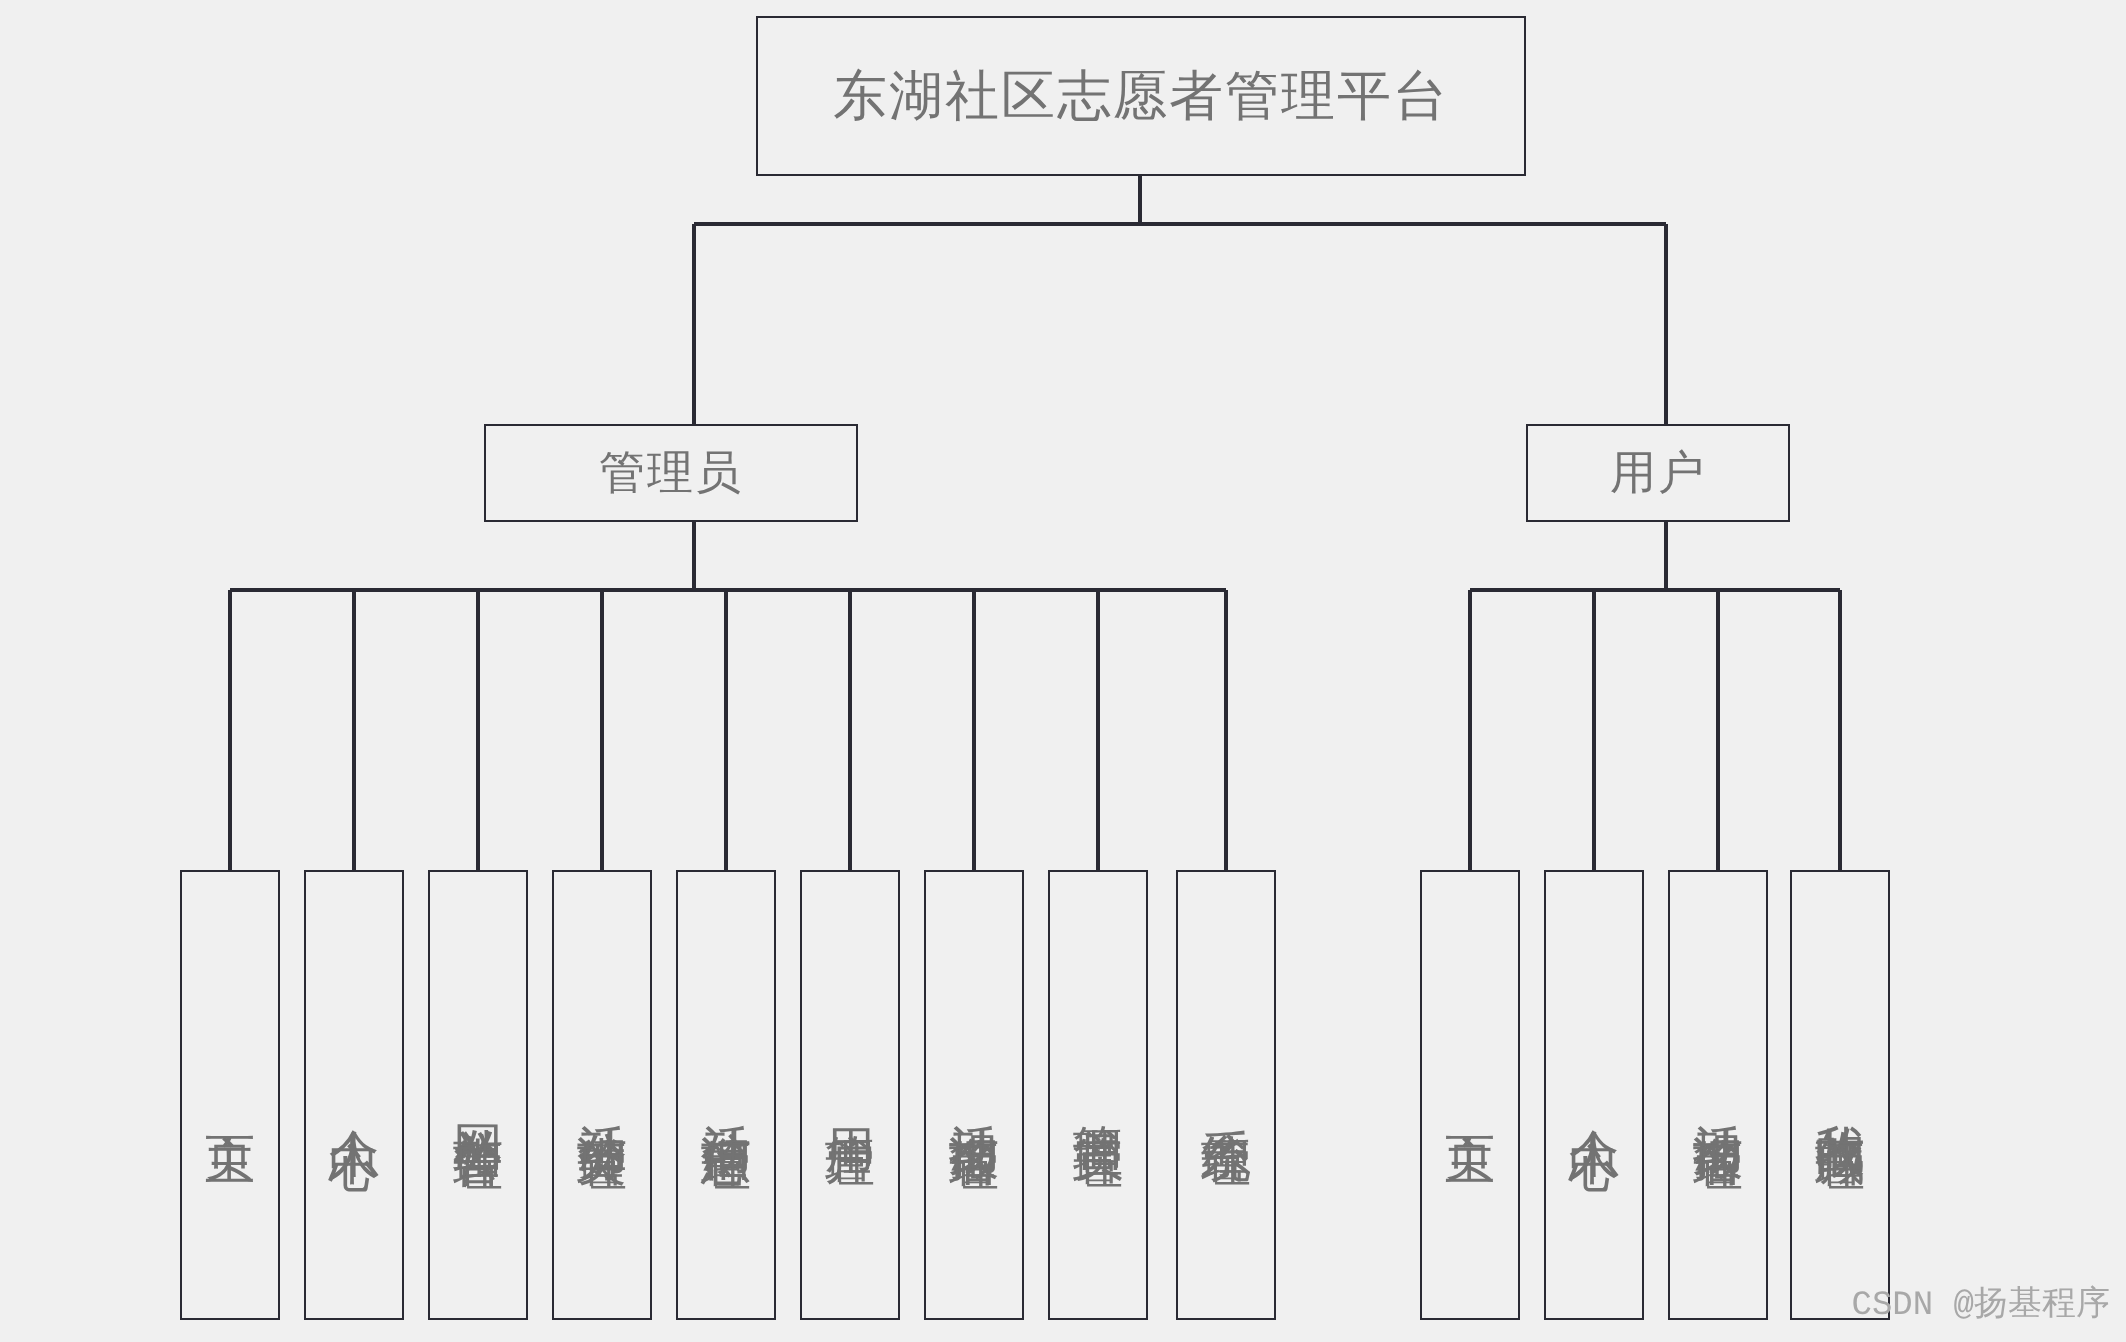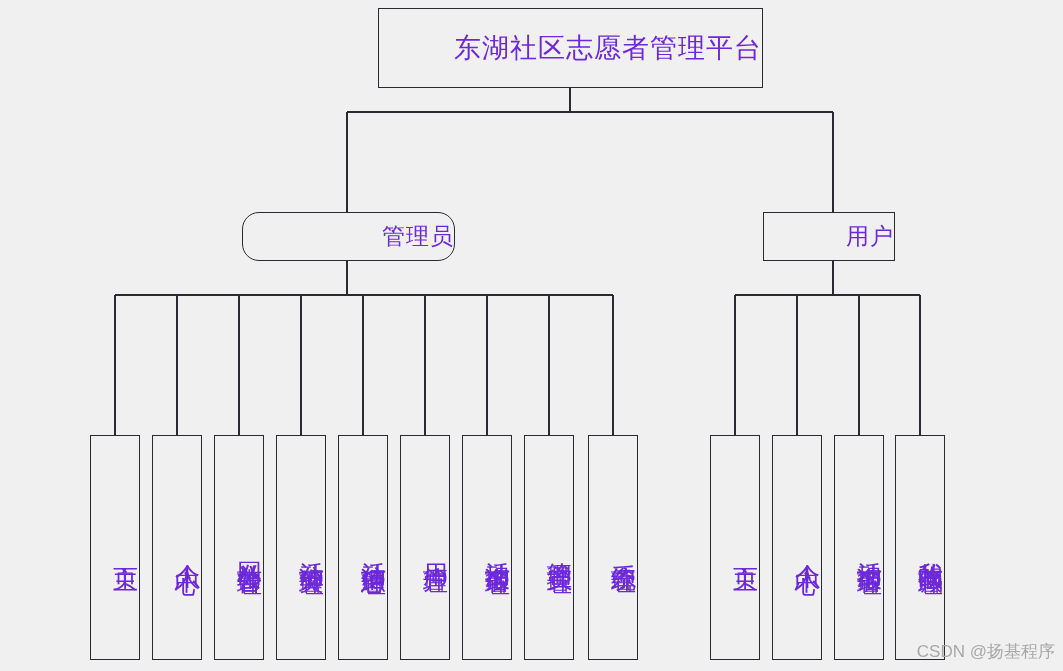--- a/index.html
+++ b/index.html
@@ -31,23 +31,23 @@
   }
 
   
   .node {
     position: absolute;
     box-sizing: border-box;
     background: #f0f0f0;
     border: 1.6px solid #2a2a33;
     display: flex;
     align-items: center;
-    justify-content: flex-end;
+    justify-content: center;
     text-align: center;
-    color: #6d28d9;
+    color: #737373;
     z-index: 2;
   }
 
   
   .node.root {
     left: 378px;
     top: 8px;
     width: 385px;
     height: 80px;
     font-size: 27px;
@@ -56,22 +56,21 @@
 
   
   .node.role {
     height: 49px;
     font-size: 23px;
     letter-spacing: 1px;
   }
   .node.role.admin {
     left: 242px;
     top: 212px;
-    width: 213px;
-    border-radius: 17px;
+    width: 187px;
   }
   .node.role.user {
     left: 763px;
     top: 212px;
     width: 132px;
   }
 
   
   .node.leaf {
     top: 435px;
@@ -90,21 +89,21 @@
 
   
   #watermark {
     position: absolute;
     right: 8px;
     bottom: 8px;
     font-size: 17px;
     color: #a8a8a8;
     z-index: 3;
     white-space: nowrap;
-    font-family: Liberation Sans, sans-serif;
+    font-family: Liberation Mono, monospace;
   }
 </style>
 </head>
 <body>
 
 <div id="diagram">
 
   <svg id="connectors" viewBox="0 0 1063 671" width="1063" height="671" aria-hidden="true">
     <g stroke="#2a2a33" stroke-width="1.6" fill="none" shape-rendering="crispEdges">
 

